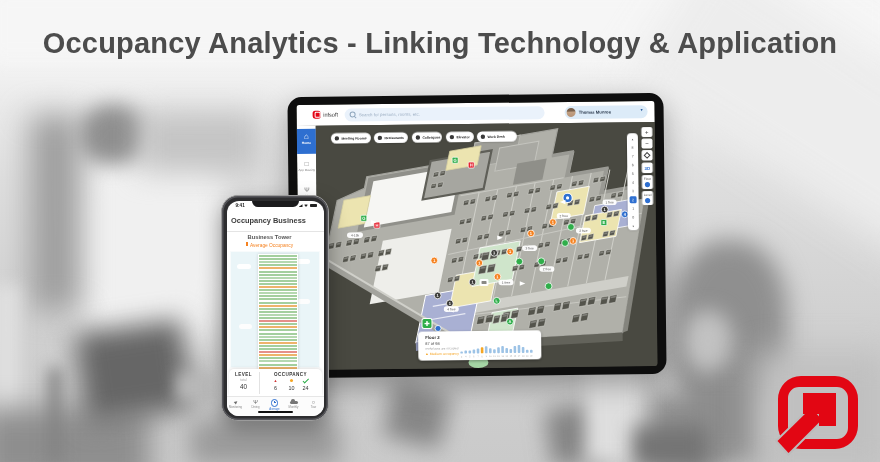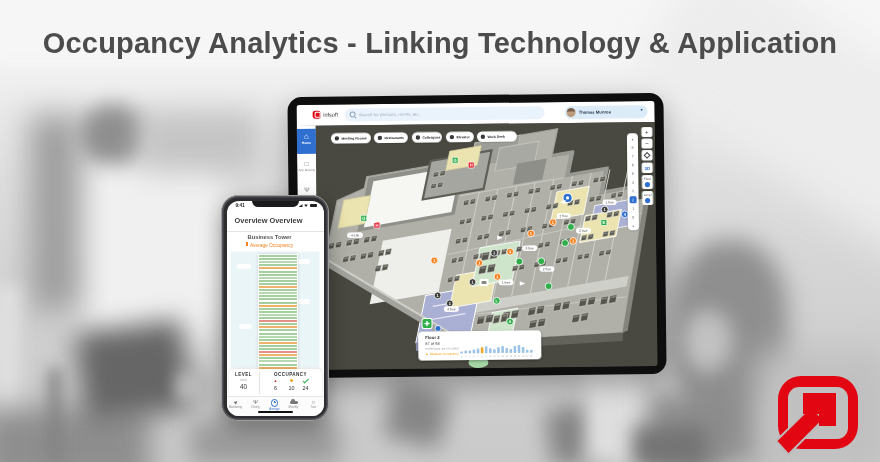--- a/index.html
+++ b/index.html
@@ -649,21 +649,21 @@
 
     <div class="abs" style="left:25px;top:0;width:47px;height:6.5px;background:#1b1b1d;border-radius:0 0 7px 7px;"></div>
 
     <div class="abs" style="left:9px;top:2.5px;font-size:4.6px;font-weight:bold;color:#222;">9:41</div>
     <div class="abs" style="right:7px;top:3px;width:18px;height:4px;">
       <div style="position:absolute;left:0;bottom:0.5px;width:4px;height:2.8px;background:#222;clip-path:polygon(0 100%,100% 0,100% 100%);"></div>
       <div style="position:absolute;left:5.5px;bottom:0.5px;width:4px;height:3px;background:#222;clip-path:polygon(50% 100%,0 20%,100% 20%);border-radius:40%;"></div>
       <div style="position:absolute;right:0;bottom:0.6px;width:6.5px;height:2.8px;background:#222;border-radius:0.8px;"></div>
     </div>
 
-    <div class="abs" style="left:-6px;top:15px;width:96px;text-align:center;font-size:7.4px;font-weight:bold;color:#3d3d3d;">Overview Overview</div>
+    <div class="abs" style="left:-6px;top:15px;width:96px;text-align:center;font-size:7.4px;font-weight:bold;color:#3d3d3d;">Occupancy Business</div>
     <div class="abs" style="left:0;top:30px;width:97px;height:0.8px;background:#e4e4e4;"></div>
 
     <div class="abs" style="left:-5px;top:33.5px;width:96px;text-align:center;font-size:5.8px;font-weight:bold;color:#555;">Business Tower</div>
     <div class="abs" style="left:-5px;top:41px;width:96px;text-align:center;font-size:4.8px;color:#f58220;"><span style="display:inline-block;width:2.5px;height:4.5px;background:#f58220;margin-right:1.5px;"></span>Average Occupancy</div>
 
     <div class="abs" style="left:3px;top:50.5px;width:88px;height:115px;background:#eaf5f8;border:1.5px solid #f8fbfc;">
 
       <div class="abs" style="left:6px;top:12px;width:14px;height:5px;background:#fff;border-radius:4px;"></div>
       <div class="abs" style="left:64px;top:7px;width:15px;height:5px;background:#fff;border-radius:4px;"></div>
       <div class="abs" style="left:8px;top:72px;width:13px;height:5px;background:#fdfdfd;border-radius:4px;"></div>

